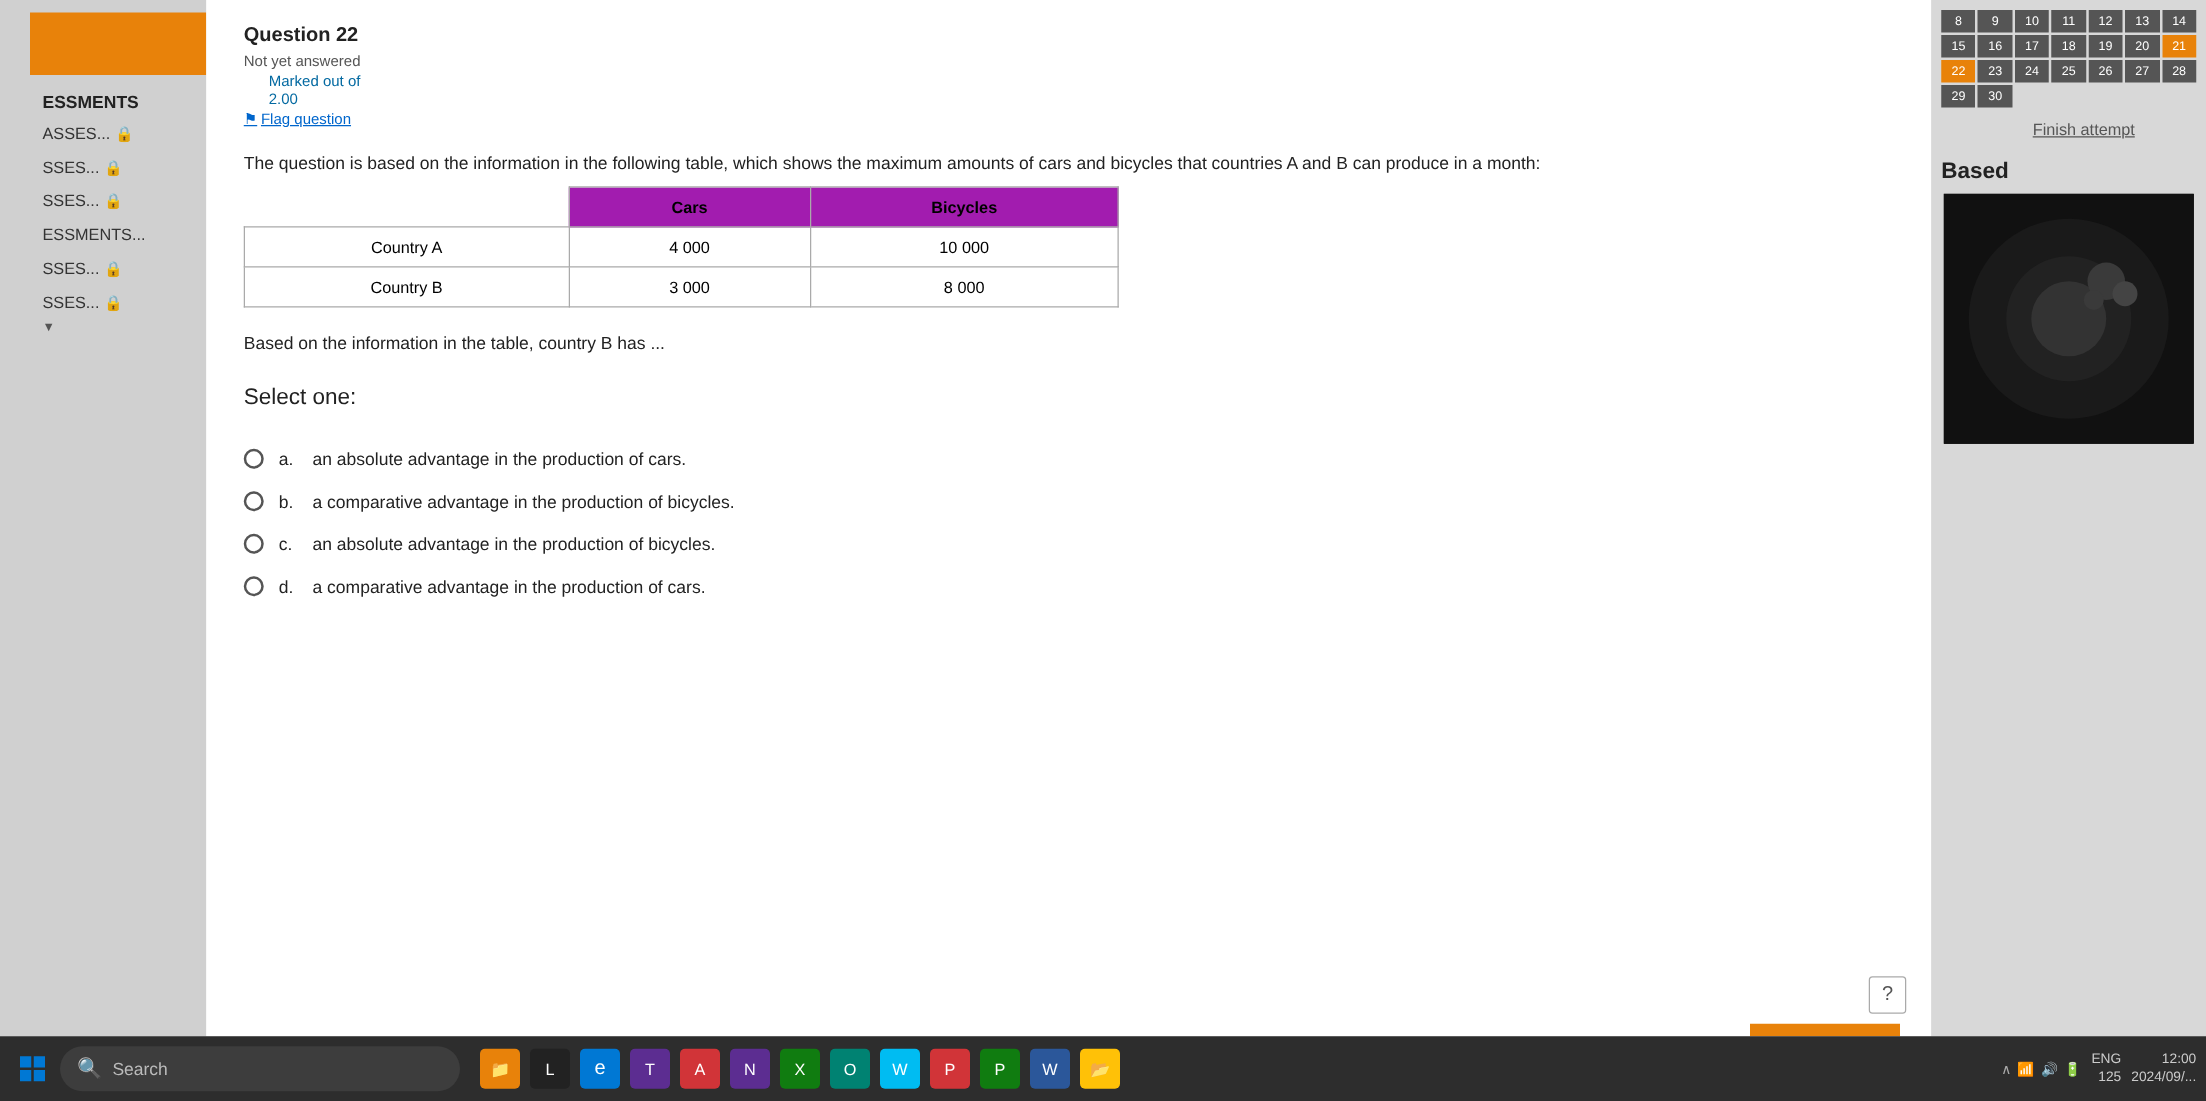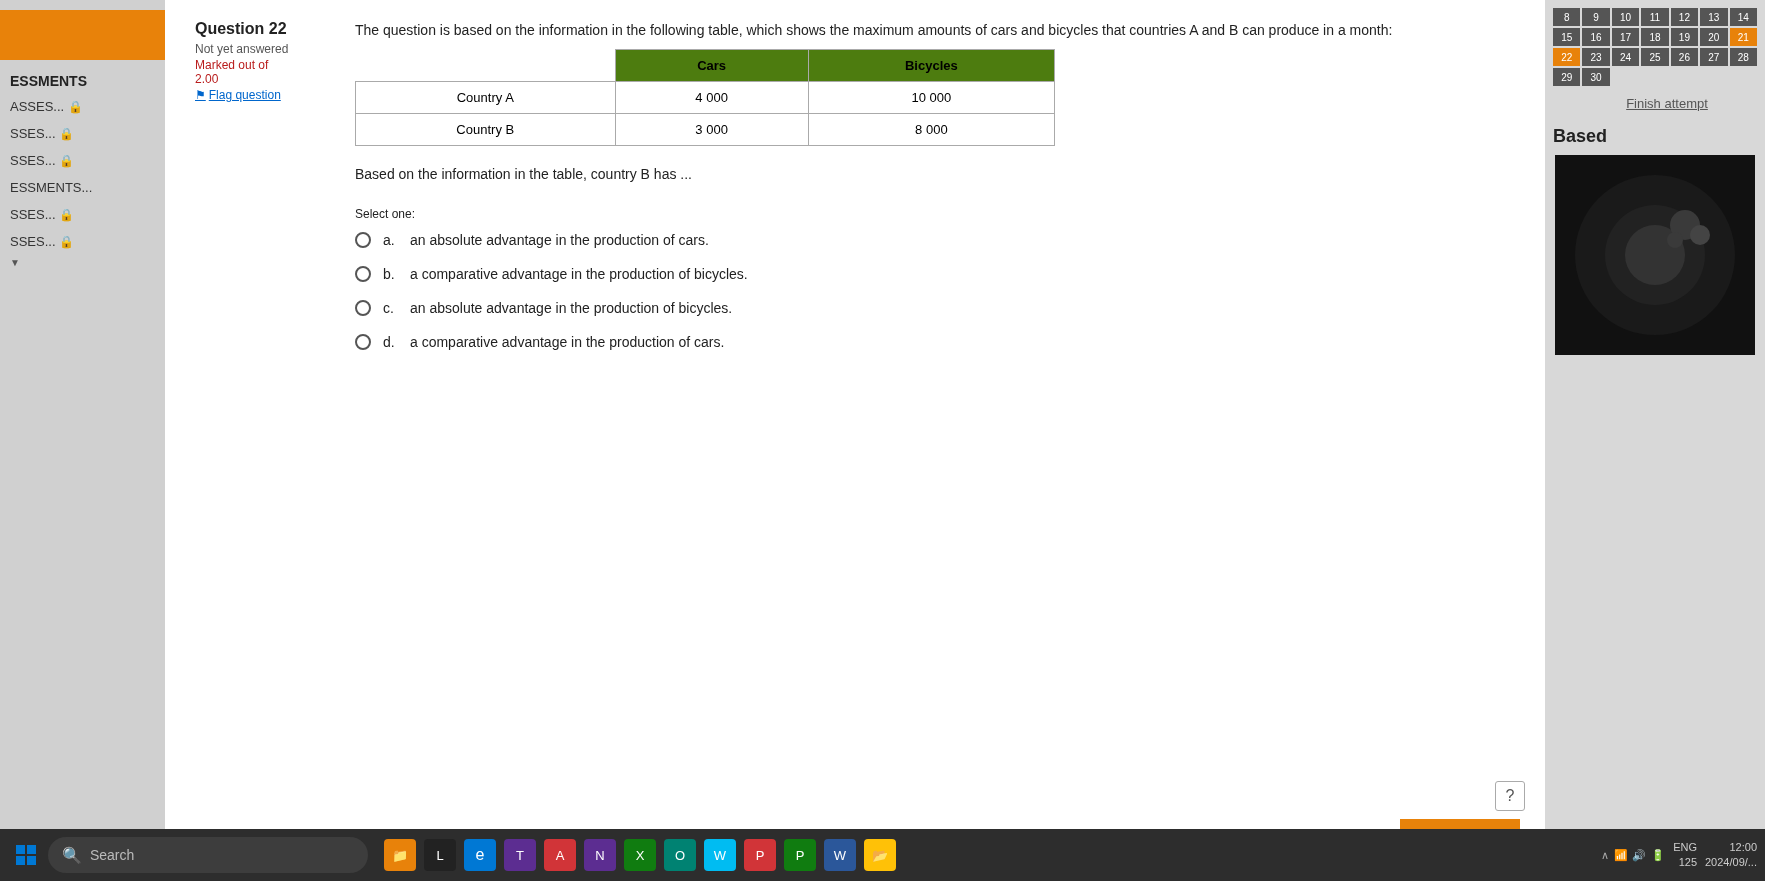--- a/index.html
+++ b/index.html
@@ -29,20 +29,21 @@
       background: #e8e8e8;
     }
 
     
     .sidebar {
       width: 165px;
       background: #d0d0d0;
       padding-top: 10px;
       display: flex;
       flex-direction: column;
+      padding-left: 24px;
     }
 
     .sidebar-orange-bar {
       background: #e8820a;
       height: 50px;
       width: 100%;
       margin-bottom: 5px;
     }
 
     .sidebar-label {
@@ -75,22 +76,23 @@
     
     .content {
       flex: 1;
       background: #ffffff;
       padding: 20px 30px;
       overflow-y: auto;
     }
 
     .question-header {
       display: flex;
-      gap: 0;
+      gap: 18px;
       margin-bottom: 15px;
+      flex-direction: column;
     }
 
     .question-meta {
       width: 160px;
       flex-shrink: 0;
     }
 
     .question-title {
       font-size: 16px;
       color: #222;
@@ -102,22 +104,23 @@
     }
 
     .question-status {
       font-size: 12px;
       color: #555;
       margin-bottom: 2px;
     }
 
     .question-marked {
       font-size: 12px;
-      color: #b91c1c;
+      color: #0369a1;
       margin-bottom: 2px;
+      margin-left: 20px;
     }
 
     .flag-question {
       font-size: 12px;
       color: #0066cc;
       text-decoration: underline;
       cursor: pointer;
       display: flex;
       align-items: center;
       gap: 3px;
@@ -143,42 +146,42 @@
 
     .data-table th, .data-table td {
       border: 1px solid #aaa;
       padding: 8px 20px;
       font-size: 13px;
       text-align: center;
     }
 
     .data-table th {
       font-weight: bold;
-      background: #4d7c0f;
+      background: #a21caf;
     }
 
     .data-table td:first-child {
       text-align: center;
     }
 
     .data-table th:first-child {
       border: none;
       background: transparent;
     }
 
     .based-on-text {
       font-size: 14px;
       color: #222;
       margin-bottom: 25px;
     }
 
     .select-one {
-      font-size: 12px;
+      font-size: 18px;
       color: #222;
-      margin-bottom: 11px;
+      margin-bottom: 31px;
     }
 
     .option-list {
       display: flex;
       flex-direction: column;
       gap: 18px;
     }
 
     .option-item {
       display: flex;

